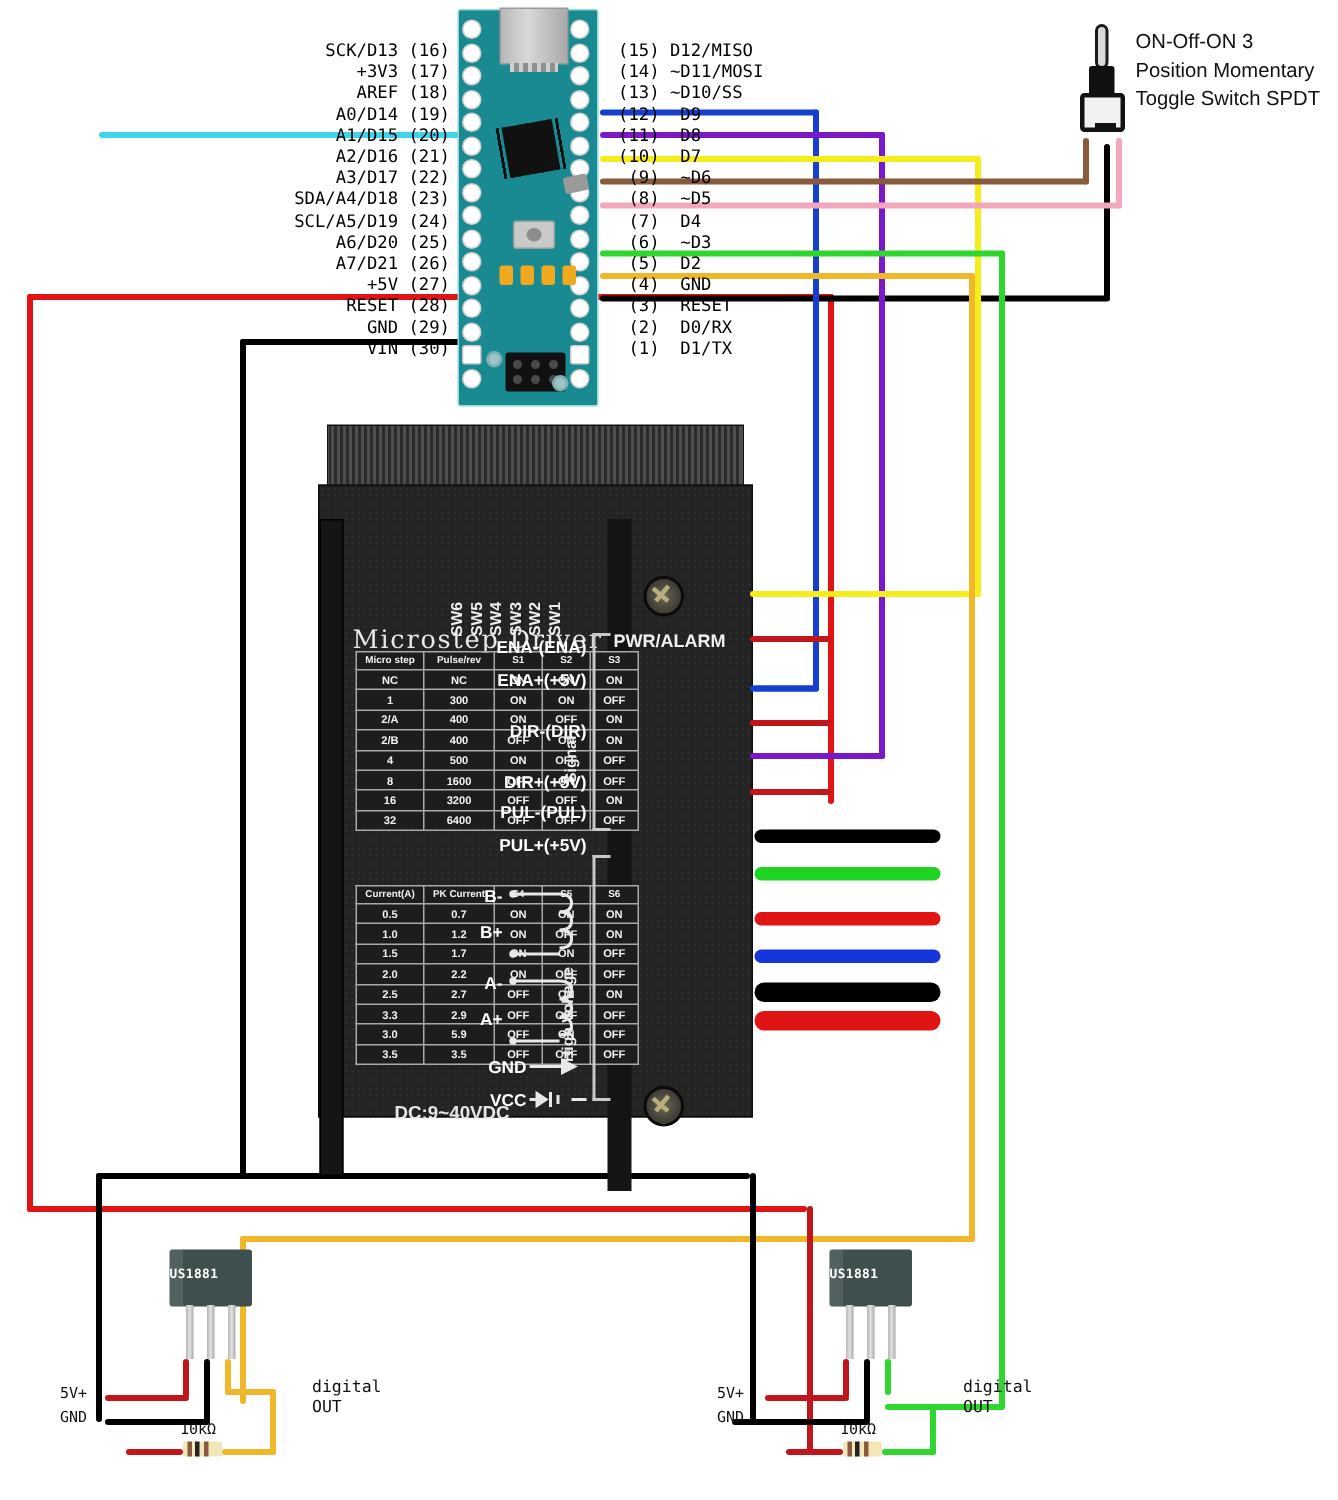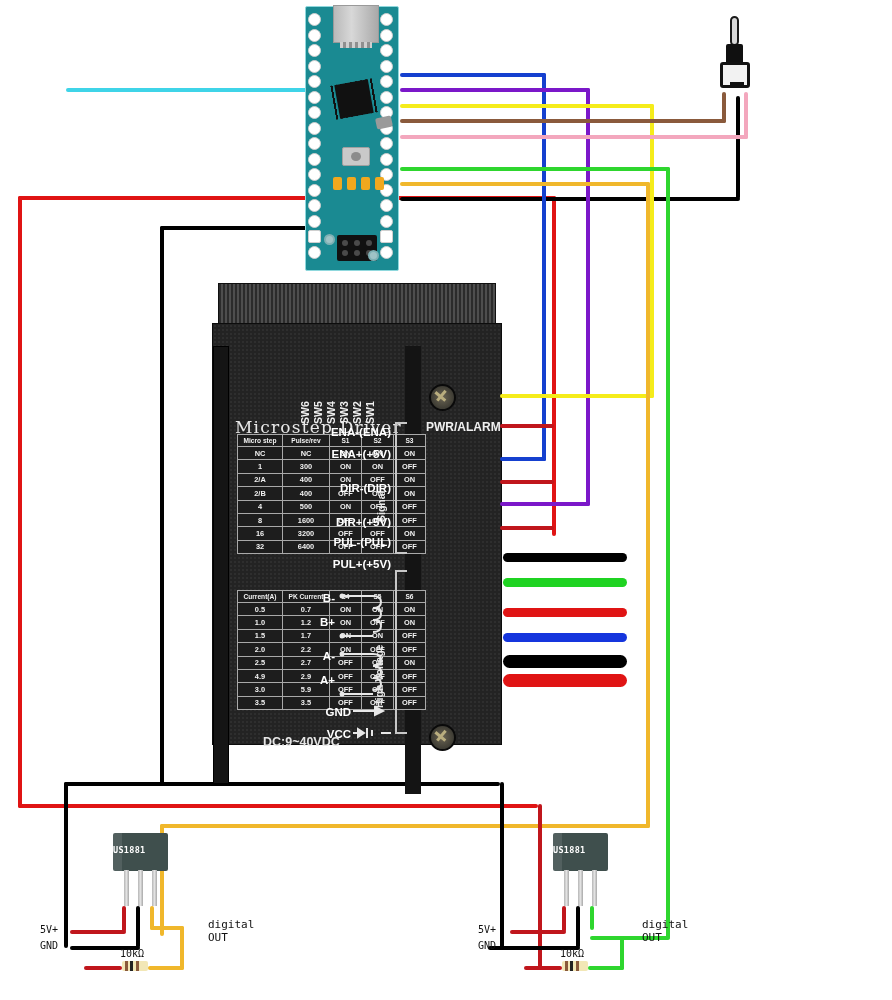--- a/index.html
+++ b/index.html
@@ -60,21 +60,21 @@
        background-image:radial-gradient(#2e2e2e 1px,transparent 1px);
        background-size:4px 4px;}
   #sideL{position:absolute;left:0;top:22px;width:14px;height:436px;background:#151515;
        border:1px solid #000;}
   #sideR{position:absolute;left:192px;top:22px;width:16px;height:448px;background:#141414;}
   .swlbl{position:absolute;color:#efefef;font-size:10.5px;font-weight:bold;
          font-family:"Liberation Sans",sans-serif;
          transform:rotate(-90deg);transform-origin:left bottom;white-space:nowrap;}
   #brand{position:absolute;left:22px;top:93px;color:#e8e8e8;font-size:17px;
          font-family:"DejaVu Serif","Liberation Serif",serif;letter-spacing:1.2px;}
-  #pwrlbl{position:absolute;left:196px;top:96px;color:#f0f0f0;font-size:12px;font-weight:bold;margin-left:17px;}
+  #pwrlbl{position:absolute;left:196px;top:96px;color:#f0f0f0;font-size:12px;font-weight:bold;}
   .screw{position:absolute;width:23px;height:23px;border-radius:50%;
          background:radial-gradient(#6a6453,#2a2a26);border:2px solid #0a0a0a;}
   .screw:before,.screw:after{content:"";position:absolute;background:#b9ad7e;}
   .screw:before{left:3px;top:8.5px;width:13px;height:2.5px;transform:rotate(40deg);}
   .screw:after{left:8.5px;top:3px;width:2.5px;height:13px;transform:rotate(40deg);}
   #dcv{position:absolute;left:50px;top:411px;color:#e6e6e6;font-size:12.5px;font-weight:bold;}
 
   table.sw{position:absolute;border-collapse:collapse;
            font-family:"Liberation Sans",sans-serif;}
   table.sw td,table.sw th{border:1px solid #a9a9a9;color:#f2f2f2;background:#1d1d1d;
@@ -219,26 +219,59 @@
         <i style="left:17px;top:5px;"></i>
         <i style="left:29px;top:5px;"></i>
       <i style="left:5px;top:15px;"></i>
         <i style="left:17px;top:15px;"></i>
         <i style="left:29px;top:15px;"></i>
     </div>
     <div class="mhole" style="left:18px;top:227px;"></div>
     <div class="mhole" style="left:62px;top:243px;"></div>
   </div>
 
+  <div id="pinsLeft" class="pinlbl">SCK/D13 (16)
+   +3V3 (17)
+   AREF (18)
+ A0/D14 (19)
+ A1/D15 (20)
+ A2/D16 (21)
+ A3/D17 (22)
+SDA/A4/D18 (23)
+SCL/A5/D19 (24)
+ A6/D20 (25)
+ A7/D21 (26)
+    +5V (27)
+  RESET (28)
+    GND (29)
+    VIN (30)</div>
+  <div id="pinsRight" class="pinlbl">(15) D12/MISO
+(14) ~D11/MOSI
+(13) ~D10/SS
+(12)  D9
+(11)  D8
+(10)  D7
+ (9)  ~D6
+ (8)  ~D5
+ (7)  D4
+ (6)  ~D3
+ (5)  D2
+ (4)  GND
+ (3)  RESET
+ (2)  D0/RX
+ (1)  D1/TX</div>
 
   <div id="tog">
     <div id="togLvr"></div>
     <div id="togNeck"></div>
     <div id="togBody"></div>
   </div>
+  <div id="togTxt" style="white-space:pre-line;">ON-Off-ON 3
+Position Momentary
+Toggle Switch SPDT</div>
 
   <div id="driver">
     <div id="fin"></div>
     <div id="body">
       <div id="sideL"></div>
       <div id="sideR"></div>
 
       <div class="swlbl" style="left:98px;top:88px;">SW6</div>
       <div class="swlbl" style="left:111px;top:88px;">SW5</div>
       <div class="swlbl" style="left:124px;top:88px;">SW4</div>
@@ -362,21 +395,21 @@
               <td class="cS">OFF</td>
             </tr>
             <tr>
               <td class="cW">2.5</td>
               <td class="cP">2.7</td>
               <td class="cS">OFF</td>
               <td class="cS">ON</td>
               <td class="cS">ON</td>
             </tr>
             <tr>
-              <td class="cW">4.9</td>
+              <td class="cW">3.3</td>
               <td class="cP">2.9</td>
               <td class="cS">OFF</td>
               <td class="cS">OFF</td>
               <td class="cS">OFF</td>
             </tr>
             <tr>
               <td class="cW">3.0</td>
               <td class="cP">5.9</td>
               <td class="cS">OFF</td>
               <td class="cS">ON</td>

